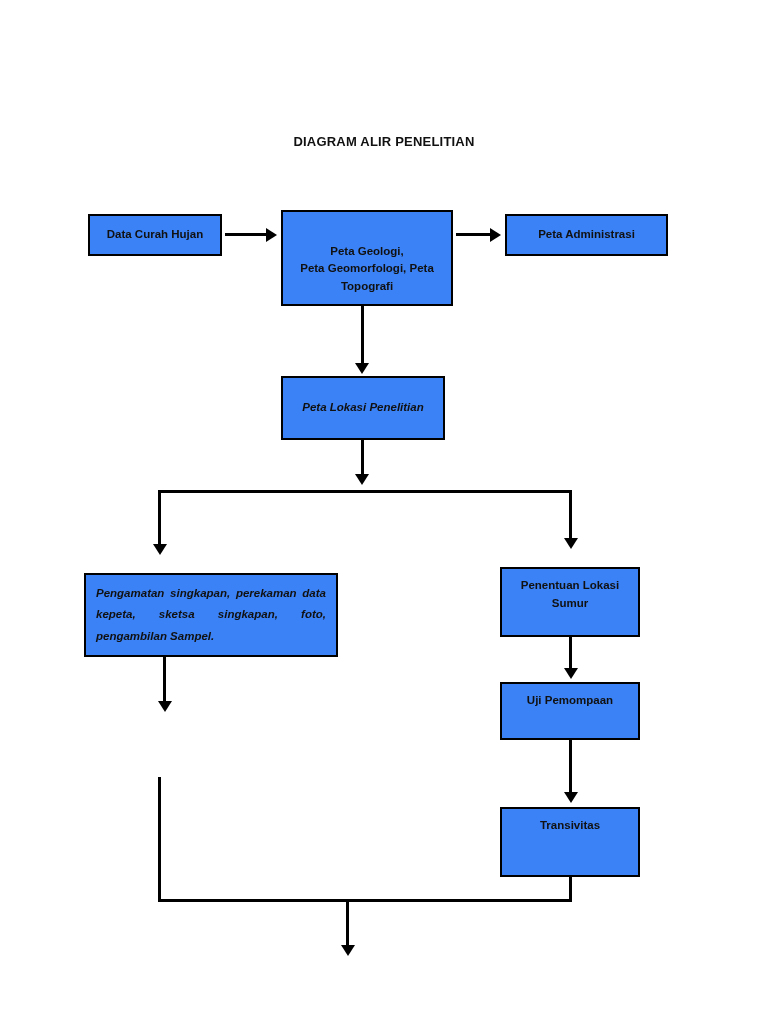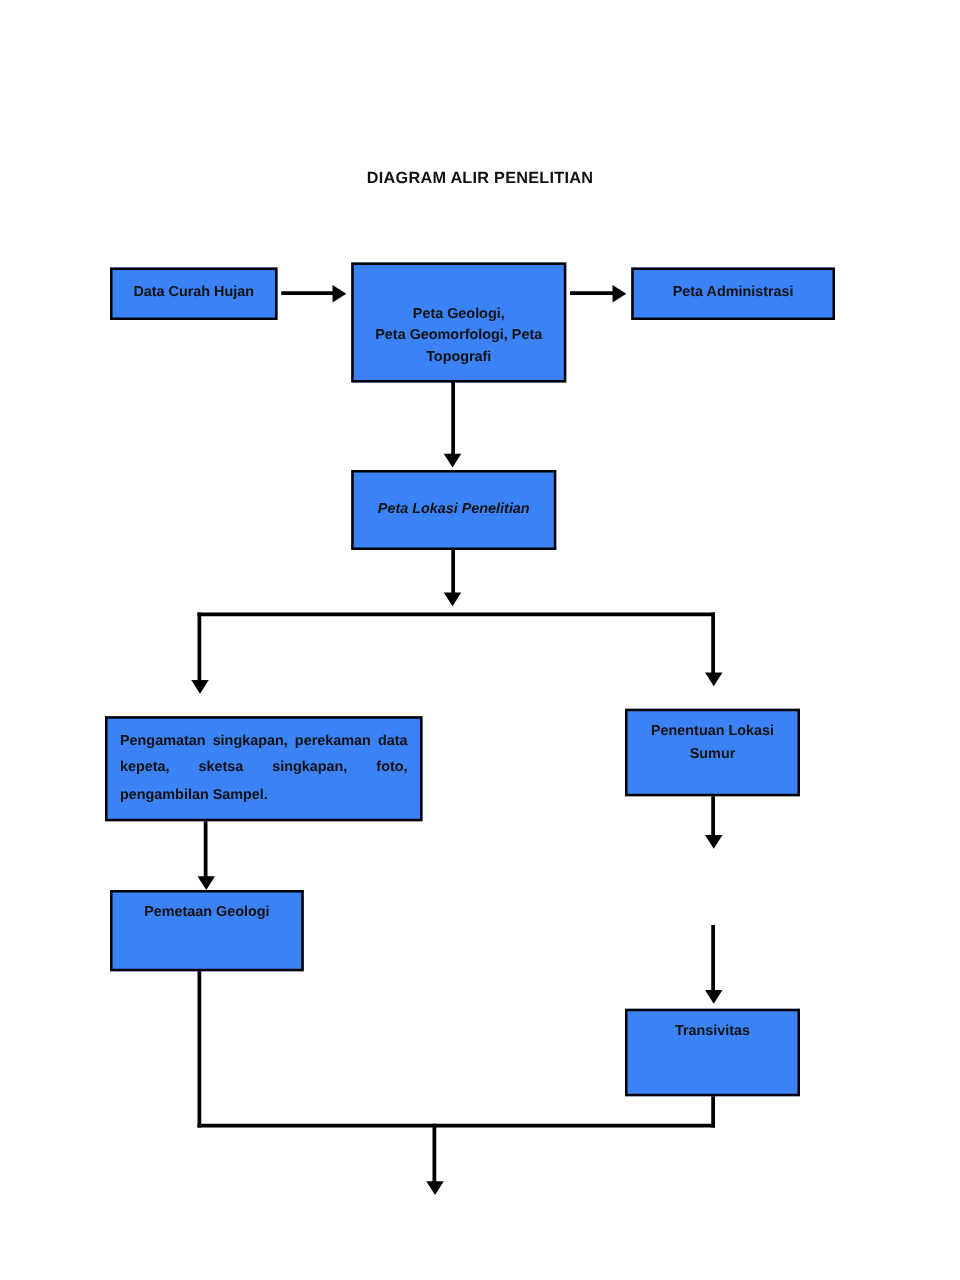--- a/index.html
+++ b/index.html
@@ -123,39 +123,39 @@
   <div class="arrowdown" style="left:355px; top:432px;"></div>
 
   <div class="hline" style="left:158px; top:448px; width:414px;"></div>
 
   <div class="vline" style="left:158px; top:448px; height:56px;"></div>
   <div class="arrowdown" style="left:153px; top:502px;"></div>
 
   <div class="vline" style="left:569px; top:448px; height:50px;"></div>
   <div class="arrowdown" style="left:564px; top:496px;"></div>
 
-  <div class="node top justify" style="left:84px; top:531px; width:254px; height:84px;">
+  <div class="node top justify" style="left:84px; top:531px; width:254px; height:84px;font-style:italic;">
     <span class="txt">Pengamatan singkapan, perekaman data kepeta, sketsa singkapan, foto, pengambilan Sampel.</span>
   </div>
 
   <div class="vline" style="left:163px; top:615px; height:46px;"></div>
   <div class="arrowdown" style="left:158px; top:659px;"></div>
 
-  <div class="node top" style="left:88px; top:670px; width:155px; height:65px;">
-    <span class="txt">Pemetaan Geologi</span>
-  </div>
 
   <div class="node top" style="left:500px; top:525px; width:140px; height:70px;">
     <span class="txt">Penentuan Lokasi
 Sumur</span>
   </div>
 
   <div class="vline" style="left:569px; top:595px; height:33px;"></div>
   <div class="arrowdown" style="left:564px; top:626px;"></div>
 
+  <div class="node top" style="left:500px; top:640px; width:140px; height:58px;">
+    <span class="txt">Uji Pemompaan</span>
+  </div>
 
   <div class="vline" style="left:569px; top:698px; height:54px;"></div>
   <div class="arrowdown" style="left:564px; top:750px;"></div>
 
   <div class="node top" style="left:500px; top:765px; width:140px; height:70px;">
     <span class="txt">Transivitas</span>
   </div>
 
   <div class="vline" style="left:158px; top:735px; height:125px;"></div>
   <div class="vline" style="left:569px; top:835px; height:25px;"></div>

